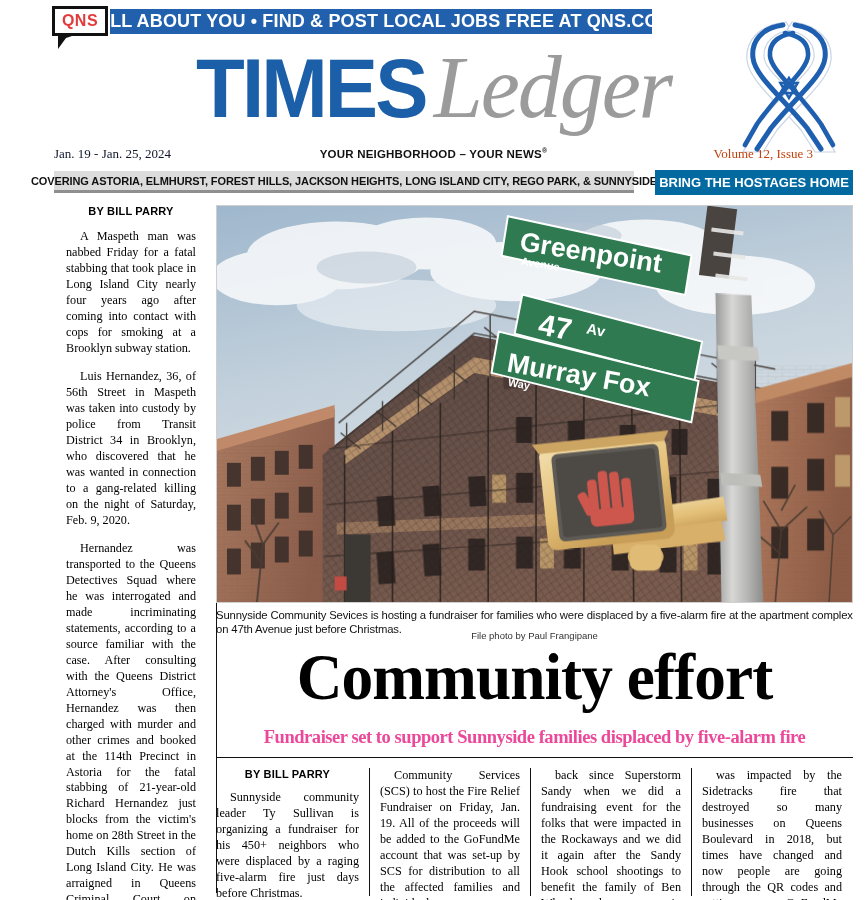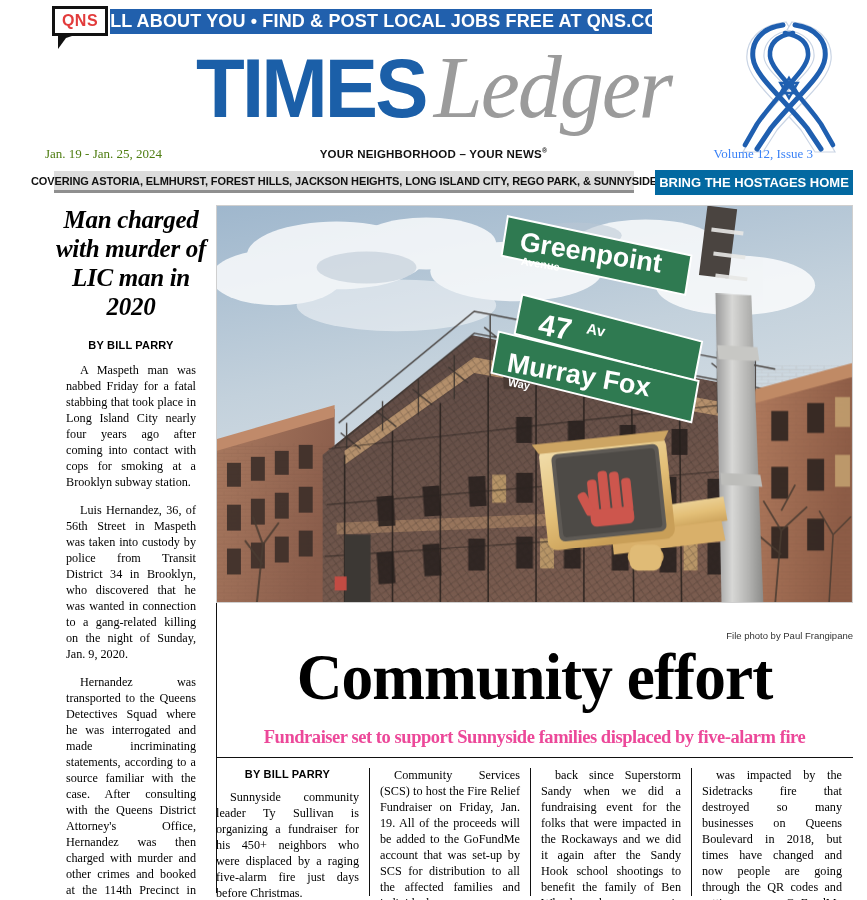--- a/index.html
+++ b/index.html
@@ -53,32 +53,32 @@
     vertical-align:baseline;
   }
   .mh-ledger{
     font-family:"Liberation Serif", serif;font-style:italic;font-weight:normal;
     font-size:88px;color:#9b9b9b;letter-spacing:-2px;display:inline-block;
     vertical-align:baseline;margin-left:-4px;
   }
 
   .mh-meta{position:absolute;left:0;top:146px;width:867px;height:18px;}
   .mh-date{
-    position:absolute;left:45px;top:0;
-    font-family:"Liberation Serif", serif;font-size:13px;color:#4d7c0f;
+    position:absolute;left:54px;top:0;
+    font-family:"Liberation Serif", serif;font-size:13px;color:#0f172a;
   }
   .mh-tagline{
     position:absolute;left:0;top:1px;width:867px;text-align:center;
     font-family:"Liberation Sans", sans-serif;font-weight:bold;font-size:11.5px;
     letter-spacing:0.2px;color:#111;
   }
   .mh-tagline sup{font-size:7px;vertical-align:super;}
   .mh-vol{
     position:absolute;right:54px;top:0;
-    font-family:"Liberation Serif", serif;font-size:13px;color:#3b82f6;
+    font-family:"Liberation Serif", serif;font-size:13px;color:#c2410c;
   }
 
   
   .cov-bar{
     position:absolute;left:54px;top:171px;width:580px;height:22px;
     background:#dcdcdc;border-bottom:3px solid #8f8f8f;
     font-family:"Liberation Sans", sans-serif;font-weight:bold;font-size:11px;
     letter-spacing:-0.1px;color:#111;
     display:flex;align-items:center;justify-content:center;
     white-space:nowrap;box-sizing:border-box;
@@ -116,21 +116,21 @@
     overflow:hidden;background:#b9c6d2;border:1px solid #cfcfcf;box-sizing:border-box;
   }
   .photo svg{display:block;width:100%;height:100%;}
 
   .cap{
     position:absolute;left:216px;top:608px;width:637px;
     font-family:"Liberation Sans", sans-serif;font-size:11.3px;line-height:1.28;
     color:#111;letter-spacing:-0.15px;
   }
   .cap-credit{
-    position:absolute;left:216px;top:630px;width:637px;text-align:right;
+    position:absolute;left:216px;top:630px;width:637px;text-align:center;
     font-family:"Liberation Sans", sans-serif;font-size:9.5px;color:#333;
   }
 
   
   .main-head{
     position:absolute;left:216px;top:645px;width:637px;
     font-family:"Liberation Serif", serif;font-weight:bold;
     font-size:66px;line-height:0.96;text-align:center;
     letter-spacing:-1px;color:#000;
     transform:scaleX(0.96);transform-origin:center top;
@@ -211,25 +211,24 @@
   <div class="mh-meta">
     <div class="mh-date">Jan. 19 - Jan. 25, 2024</div>
     <div class="mh-tagline"><span>YOUR NEIGHBORHOOD – YOUR NEWS</span><sup>®</sup></div>
     <div class="mh-vol">Volume 12, Issue 3</div>
   </div>
 
   <div class="cov-bar">COVERING ASTORIA, ELMHURST, FOREST HILLS, JACKSON HEIGHTS, LONG ISLAND CITY, REGO PARK, &amp; SUNNYSIDE</div>
   <div class="hostages">BRING THE HOSTAGES HOME</div>
 
   <div class="left-col">
-    <h2 class="s1-head">Man charged with murder of LIC man in 2020</h2>
     <div class="s1-byline">BY BILL PARRY</div>
     <div class="s1-body">
       <p>A Maspeth man was nabbed Friday for a fatal stabbing that took place in Long Island City nearly four years ago after coming into contact with cops for smoking at a Brooklyn subway station.</p>
-      <p>Luis Hernandez, 36, of 56th Street in Maspeth was taken into custody by police from Transit District 34 in Brooklyn, who discovered that he was wanted in connection to a gang-related killing on the night of Sunday, Jan. 9, 2020.</p>
+      <p>Luis Hernandez, 36, of 56th Street in Maspeth was taken into custody by police from Transit District 34 in Brooklyn, who discovered that he was wanted in connection to a gang-related killing on the night of Saturday, Feb. 9, 2020.</p>
       <p>Hernandez was transported to the Queens Detectives Squad where he was interrogated and made incriminating statements, according to a source familiar with the case. After consulting with the Queens District Attorney's Office, Hernandez was then charged with murder and other crimes and booked at the 114th Precinct in Astoria for the fatal stabbing of 21-year-old Richard Hernandez just blocks from the victim's home on 28th Street in the Dutch Kills section of Long Island City. He was arraigned in Queens Criminal Court on Saturday and charged with murder and other crimes.</p>
 
     </div>
 
   </div>
 
   <div class="photo">
     <svg viewBox="0 0 637 398" preserveAspectRatio="xMidYMid slice" xmlns="http://www.w3.org/2000/svg">
       <defs>
         <linearGradient id="sky" x1="0" y1="0" x2="0.3" y2="1">
@@ -461,20 +460,21 @@
           <text x="296" y="164" font-family="'Liberation Sans', sans-serif" font-size="27" font-weight="bold" fill="#ffffff">Murray Fox</text>
           <text x="300" y="178" font-family="'Liberation Sans', sans-serif" font-size="11" font-weight="bold" fill="#ffffff">Way</text>
         </g>
       </g>
 
       <rect x="128" y="330" width="26" height="68" fill="#3c3834"></rect>
       <rect x="118" y="372" width="12" height="14" fill="#c24b43"></rect>
     </svg>
   </div>
 
+  <div class="cap">Sunnyside Community Sevices is hosting a fundraiser for families who were displaced by a five-alarm fire at the apartment complex on 47th Avenue just before Christmas.</div>
   <div class="cap-credit">File photo by Paul Frangipane</div>
 
   <div class="main-head">Community effort</div>
   <div class="sub-head">Fundraiser set to support Sunnyside families displaced by five-alarm fire</div>
   <div class="hr-thin"></div>
 
   <div class="cols">
     <div class="col">
       <div class="s2-byline">BY BILL PARRY</div>
       <p>Sunnyside community leader Ty Sullivan is organizing a fundraiser for his 450+ neighbors who were displaced by a raging five-alarm fire just days before Christmas.</p>

